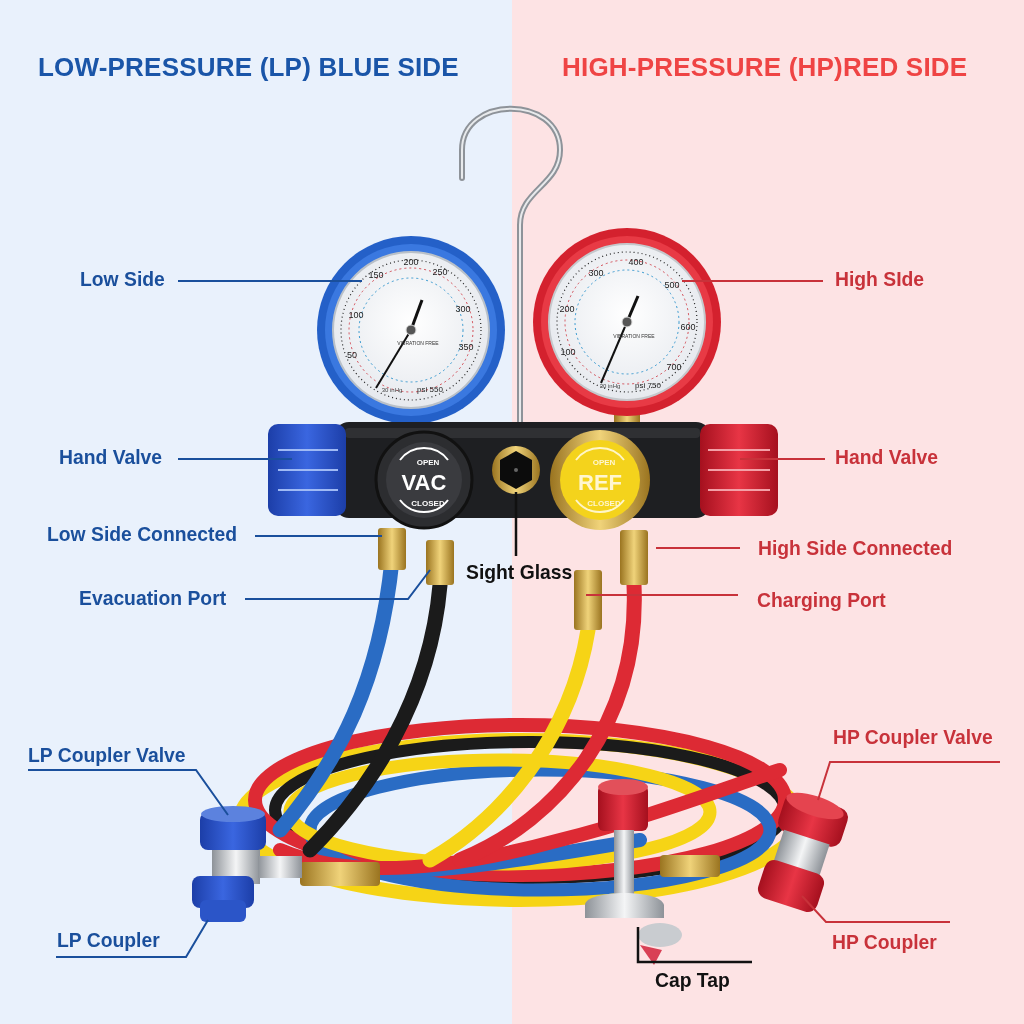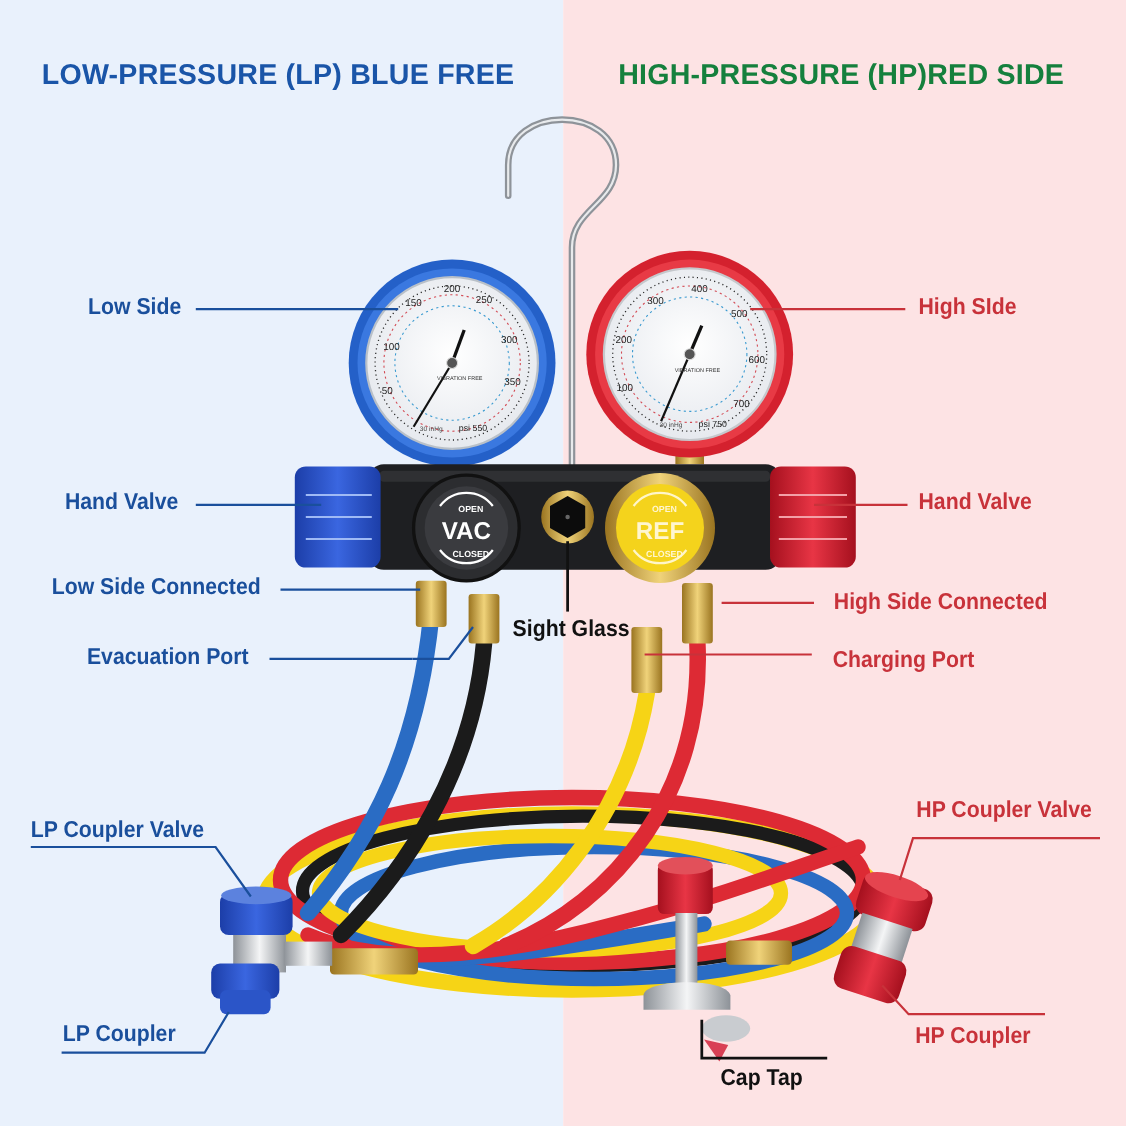--- a/index.html
+++ b/index.html
@@ -1,21 +1,21 @@
 <!DOCTYPE html>
 <html><head>
 <meta charset="utf-8">
 <style>
   html, body { margin:0; padding:0; }
   body { width:1024px; height:1024px; position:relative; overflow:hidden; font-family:"Liberation Sans", sans-serif; }
   .bg-left { position:absolute; left:0; top:0; width:512px; height:1024px; background:#e9f1fc; }
   .bg-right { position:absolute; left:512px; top:0; width:512px; height:1024px; background:#fde3e4; }
   .title { position:absolute; top:52px; font-weight:700; font-size:26px; letter-spacing:0.2px; white-space:nowrap; }
   .title.lp { left:38px; color:#1a55a8; }
-  .title.hp { left:562px; color:#15803d; }
+  .title.hp { left:562px; color:#ef4444; }
   .lbl { position:absolute; font-weight:700; font-size:21px; white-space:nowrap; transform:scaleX(0.92); transform-origin:left center; }
   .lbl.blue { color:#1a4f9c; }
   .lbl.red { color:#c8323a; }
   .lbl.black { color:#111; }
   svg.art { position:absolute; left:0; top:0; }
 </style>
 </head>
 <body>
 
 <div class="bg-left"></div>
@@ -213,21 +213,21 @@
     <polyline points="1000,762 830,762 818,800"></polyline>
     <polyline points="950,922 826,922 802,896"></polyline>
   </g>
 
   <g stroke="#111" stroke-width="2.5" fill="none">
     <line x1="516" y1="492" x2="516" y2="556"></line>
     <polyline points="638,927 638,962 752,962"></polyline>
   </g>
 </svg>
 
-<div class="title lp">LOW-PRESSURE (LP) BLUE FREE</div>
+<div class="title lp">LOW-PRESSURE (LP) BLUE SIDE</div>
 <div class="title hp">HIGH-PRESSURE (HP)RED SIDE</div>
 
 <div class="lbl blue" style="left:80px; top:267px;">Low Side</div>
 <div class="lbl red" style="left:835px; top:267px;">High SIde</div>
 <div class="lbl blue" style="left:59px; top:445px;">Hand Valve</div>
 <div class="lbl red" style="left:835px; top:445px;">Hand Valve</div>
 <div class="lbl blue" style="left:47px; top:522px;">Low Side Connected</div>
 <div class="lbl red" style="left:758px; top:536px;">High Side Connected</div>
 <div class="lbl blue" style="left:79px; top:586px;">Evacuation Port</div>
 <div class="lbl red" style="left:757px; top:588px;">Charging Port</div>

